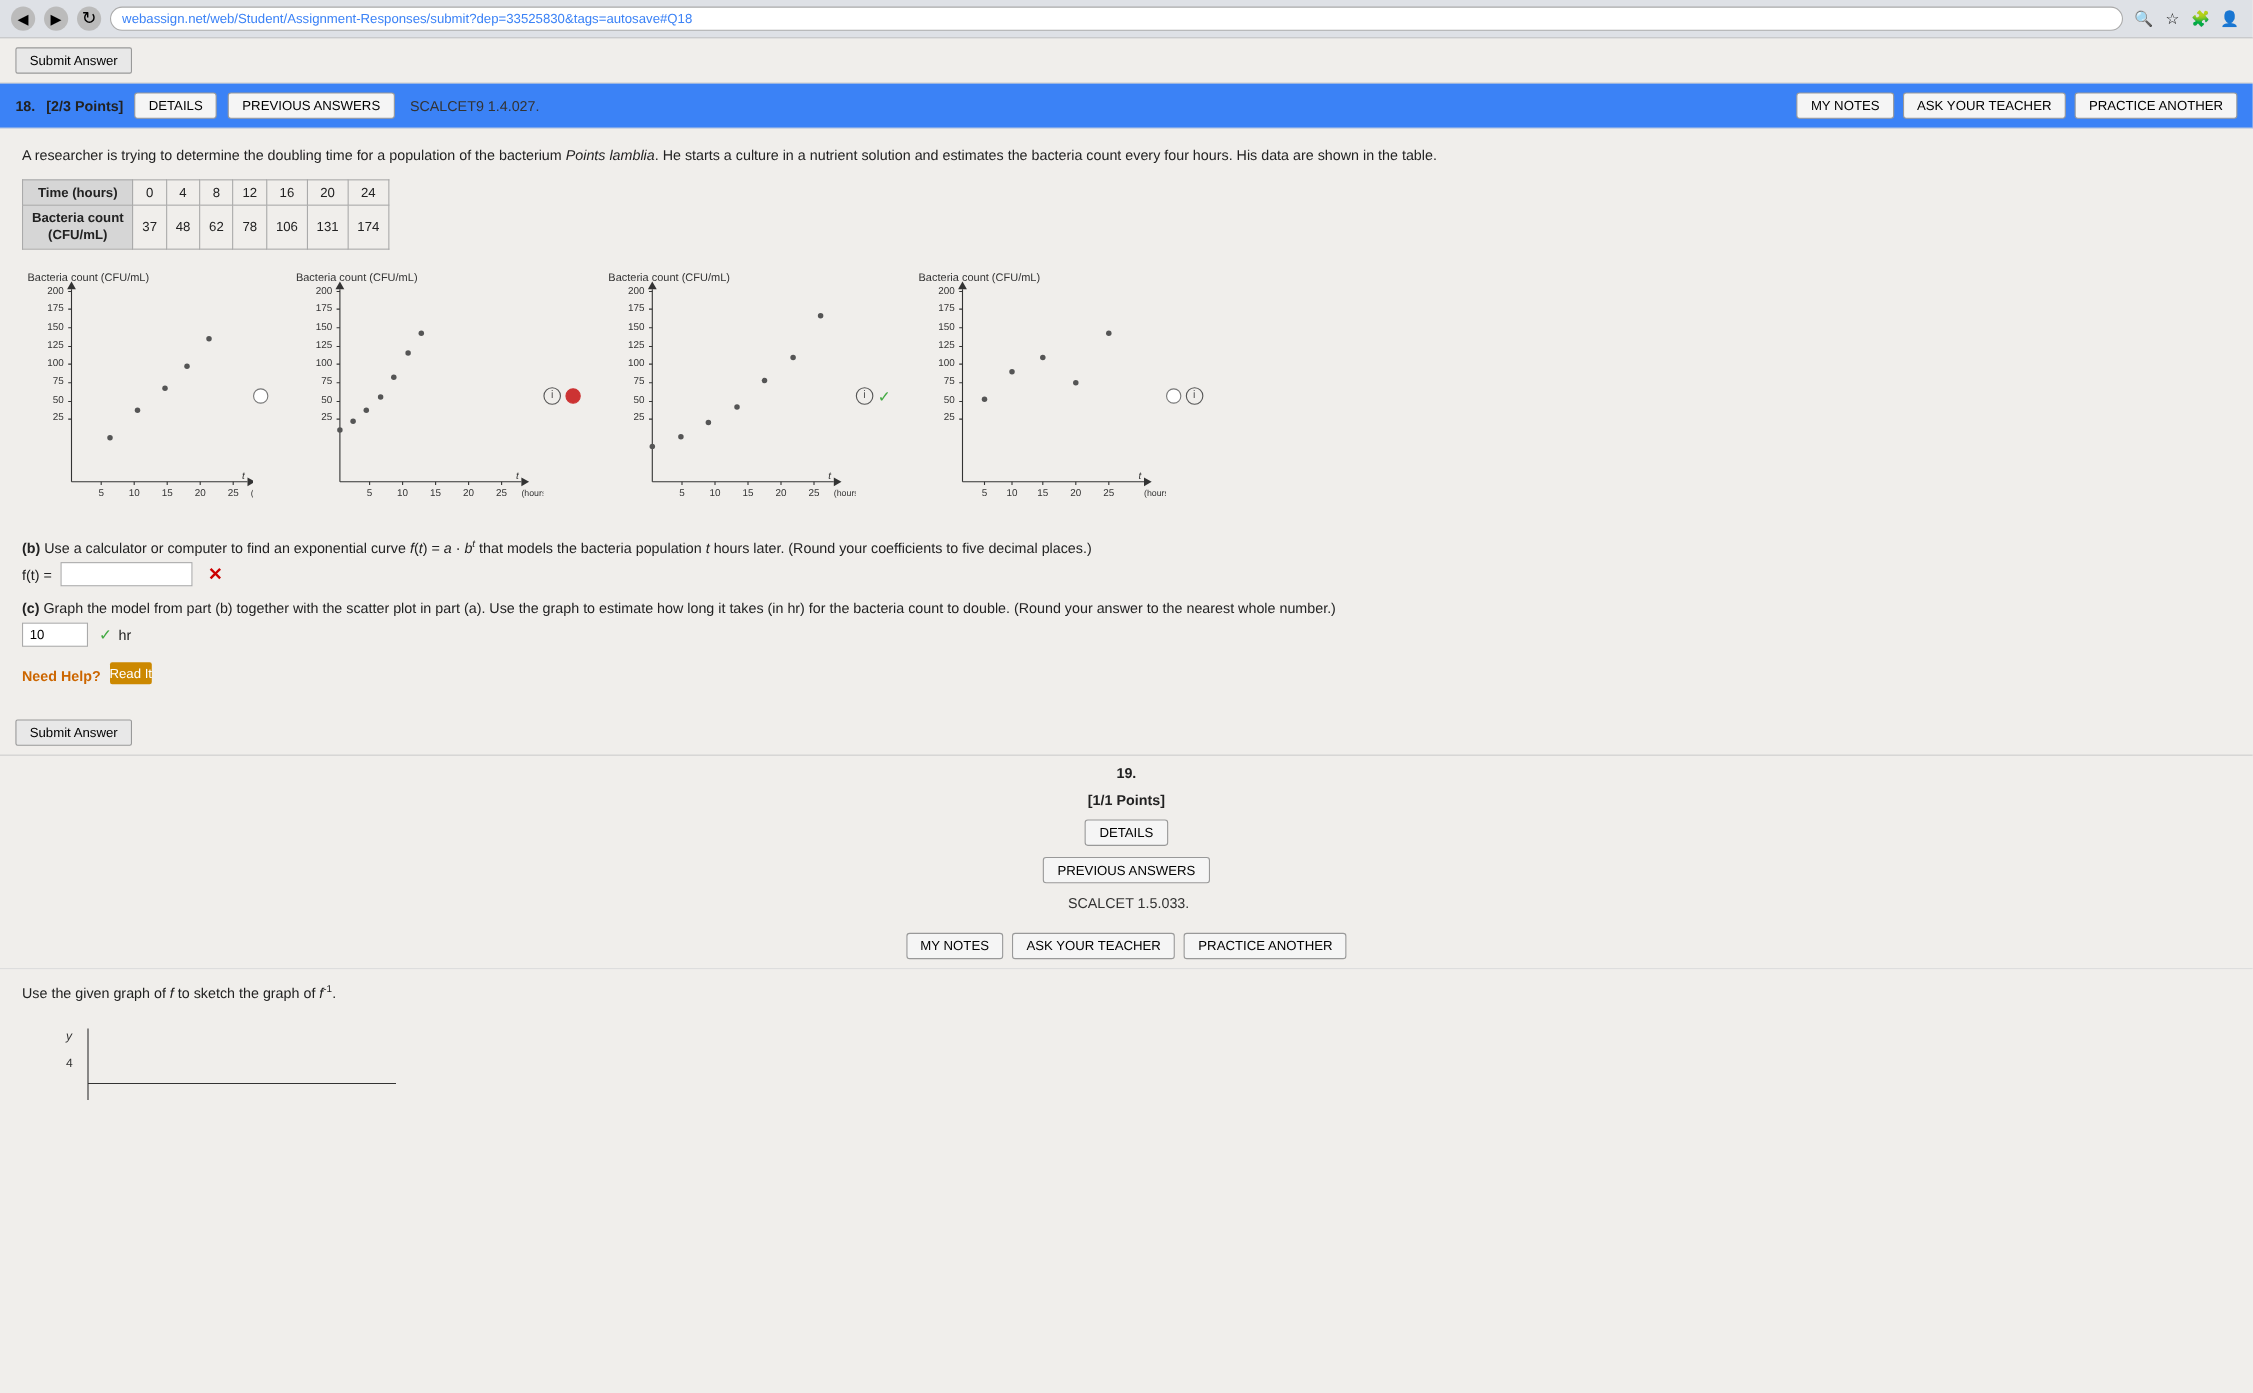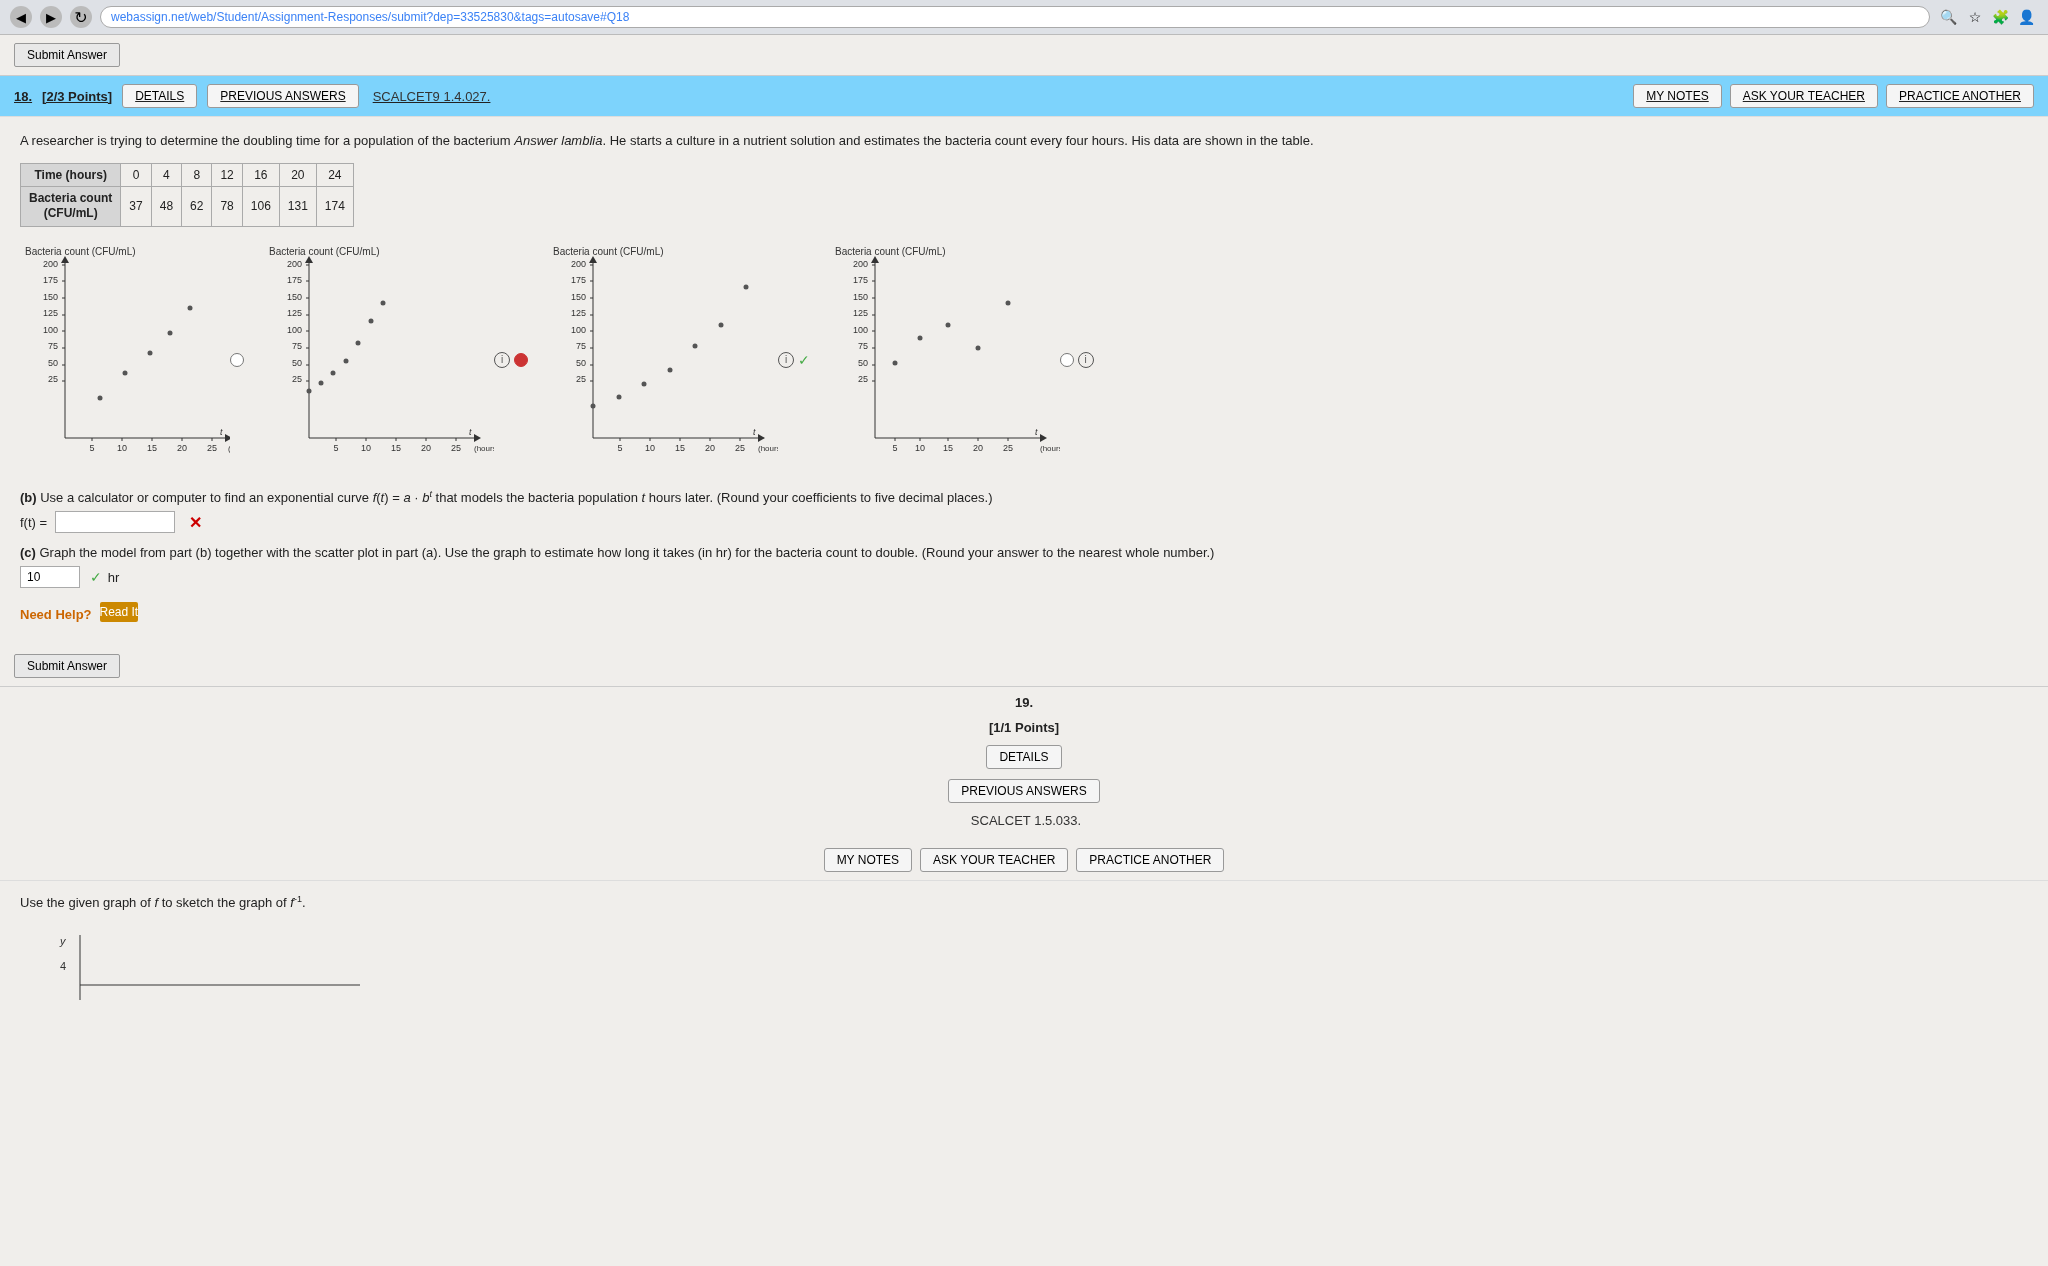--- a/index.html
+++ b/index.html
@@ -36,24 +36,23 @@
       cursor: pointer;
       font-size: 12px;
       border-radius: 2px;
     }
 
     
     .question-header {
       display: flex;
       align-items: center;
       padding: 8px 14px;
-      background: #7dd3fc;
+      background: #3b82f6;
       border-bottom: 1px solid #ddd;
       gap: 10px;
-      text-decoration: underline;
     }
     .question-points { font-size: 13px; font-weight: bold; }
     .header-btn {
       border: 1px solid #999;
       background: #f5f5f5;
       padding: 4px 12px;
       cursor: pointer;
       font-size: 12px;
       border-radius: 3px;
     }
@@ -203,21 +202,21 @@
   <div class="right-btns">
     <button class="header-btn">MY NOTES</button>
     <button class="header-btn">ASK YOUR TEACHER</button>
     <button class="header-btn">PRACTICE ANOTHER</button>
   </div>
 </div>
 
 <div class="content">
 
   <p class="problem-text">
-    A researcher is trying to determine the doubling time for a population of the bacterium <em>Answer lamblia</em>. He starts a culture in a nutrient solution and estimates the bacteria count every four hours. His data are shown in the table.
+    A researcher is trying to determine the doubling time for a population of the bacterium <em>Points lamblia</em>. He starts a culture in a nutrient solution and estimates the bacteria count every four hours. His data are shown in the table.
   </p>
 
   <table class="data-table">
     <tbody>
         <tr>
       <td class="row-header">Time (hours)</td>
       <td>0</td>
       <td>4</td>
       <td>8</td>
       <td>12</td>

